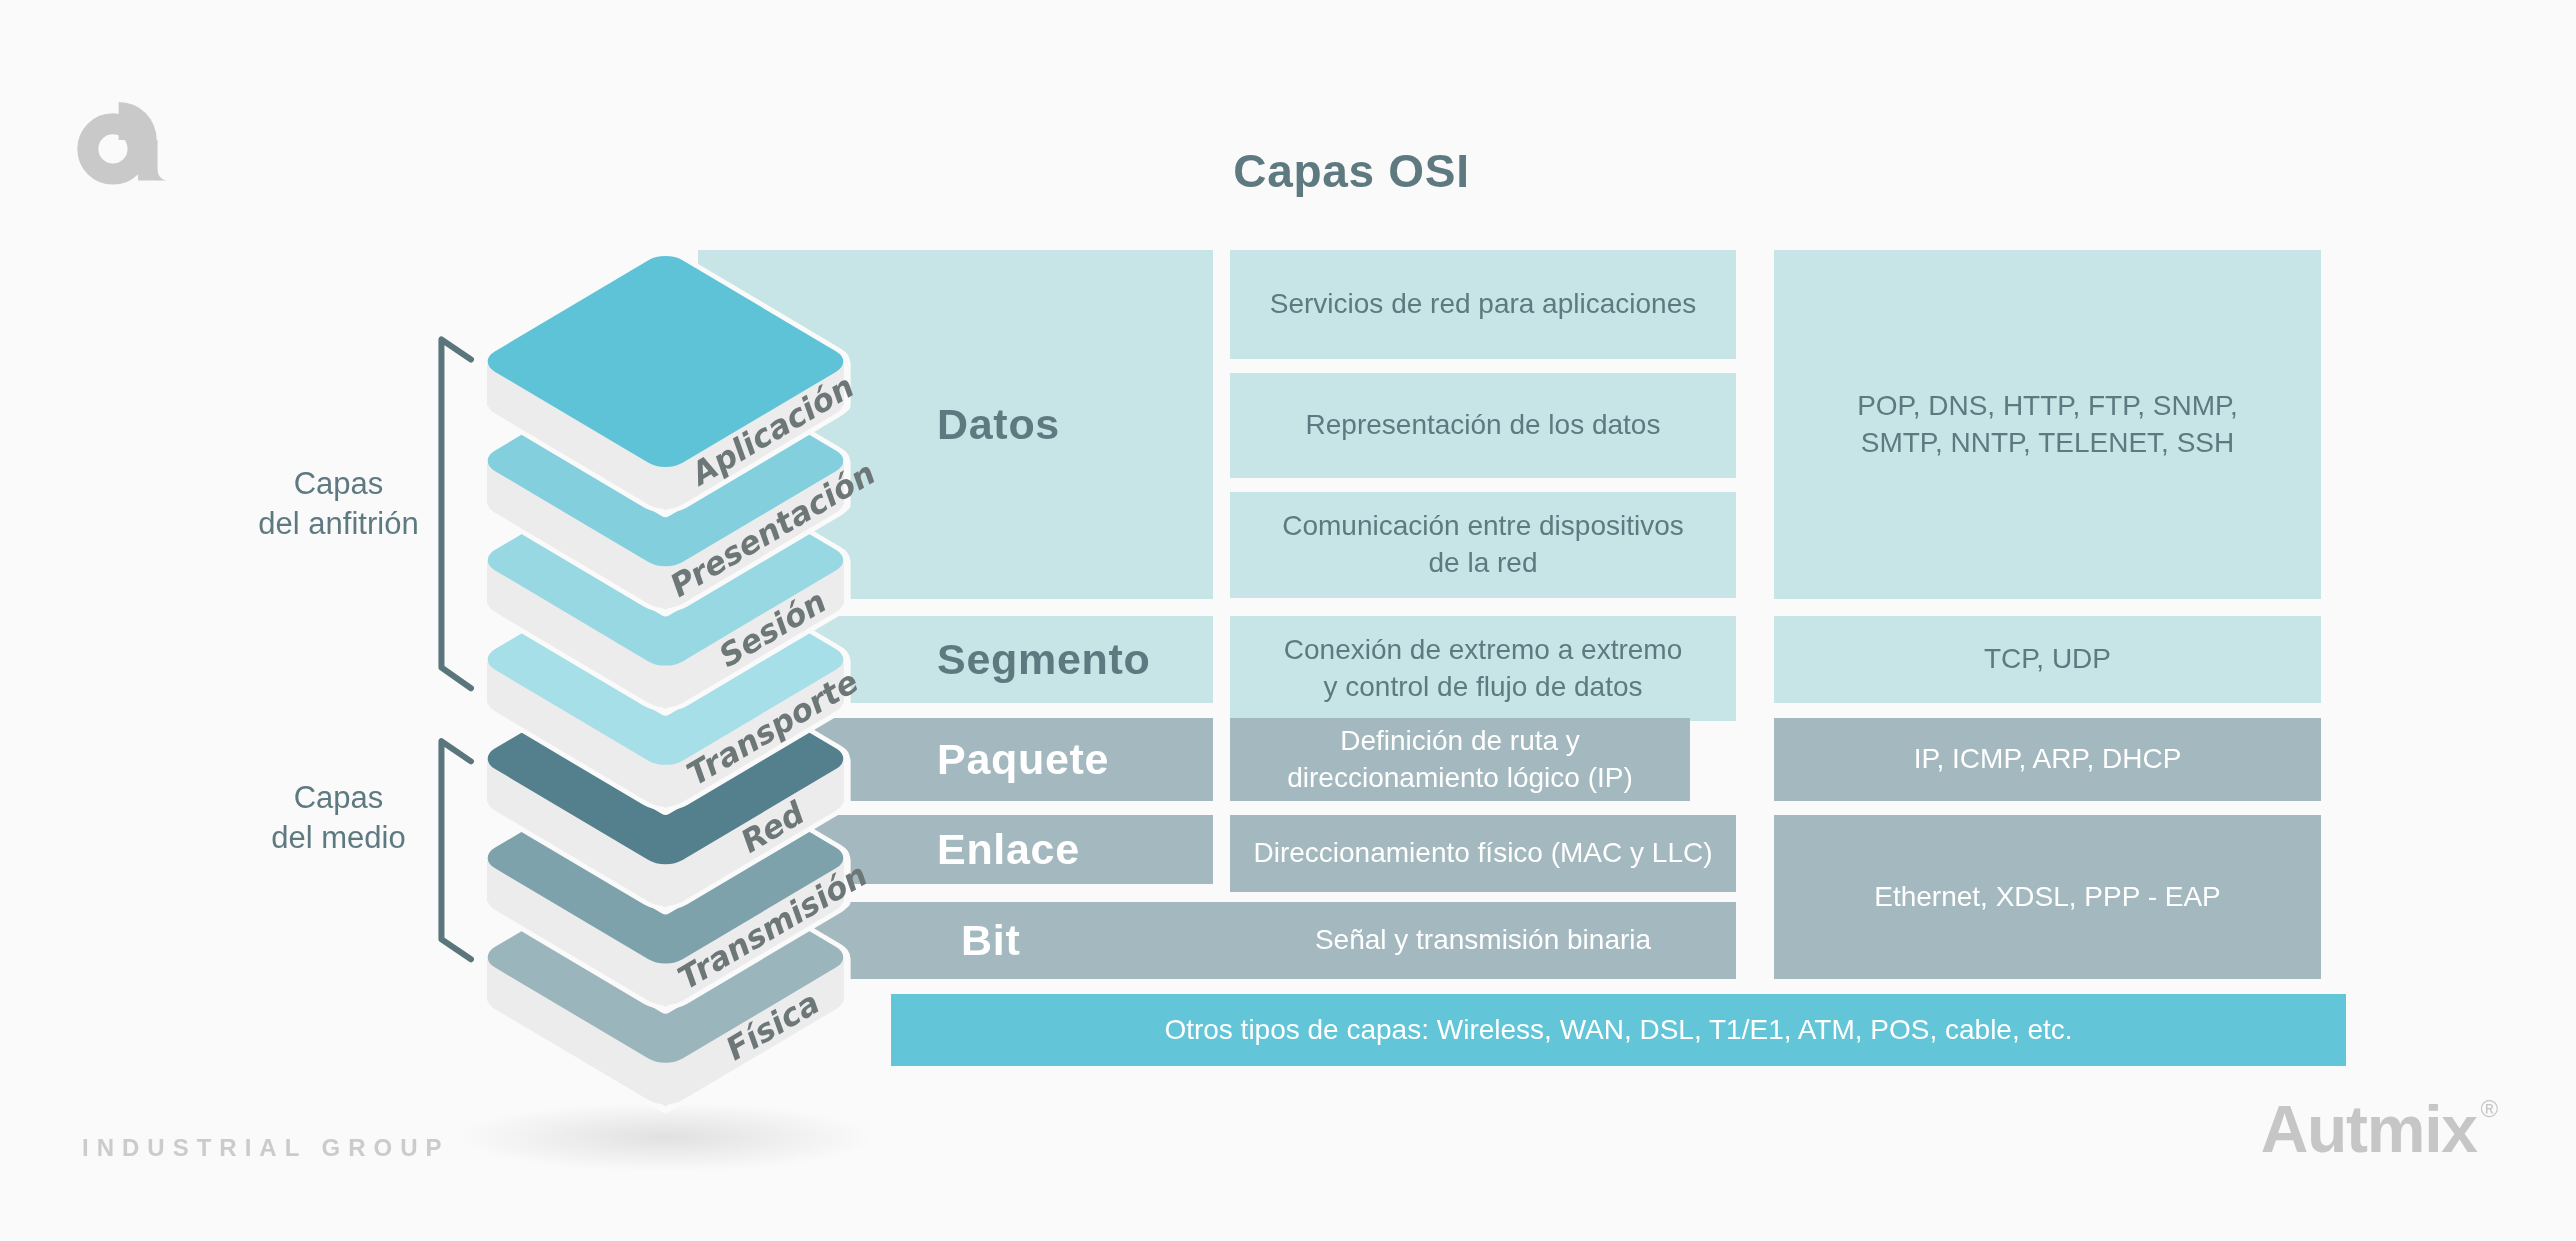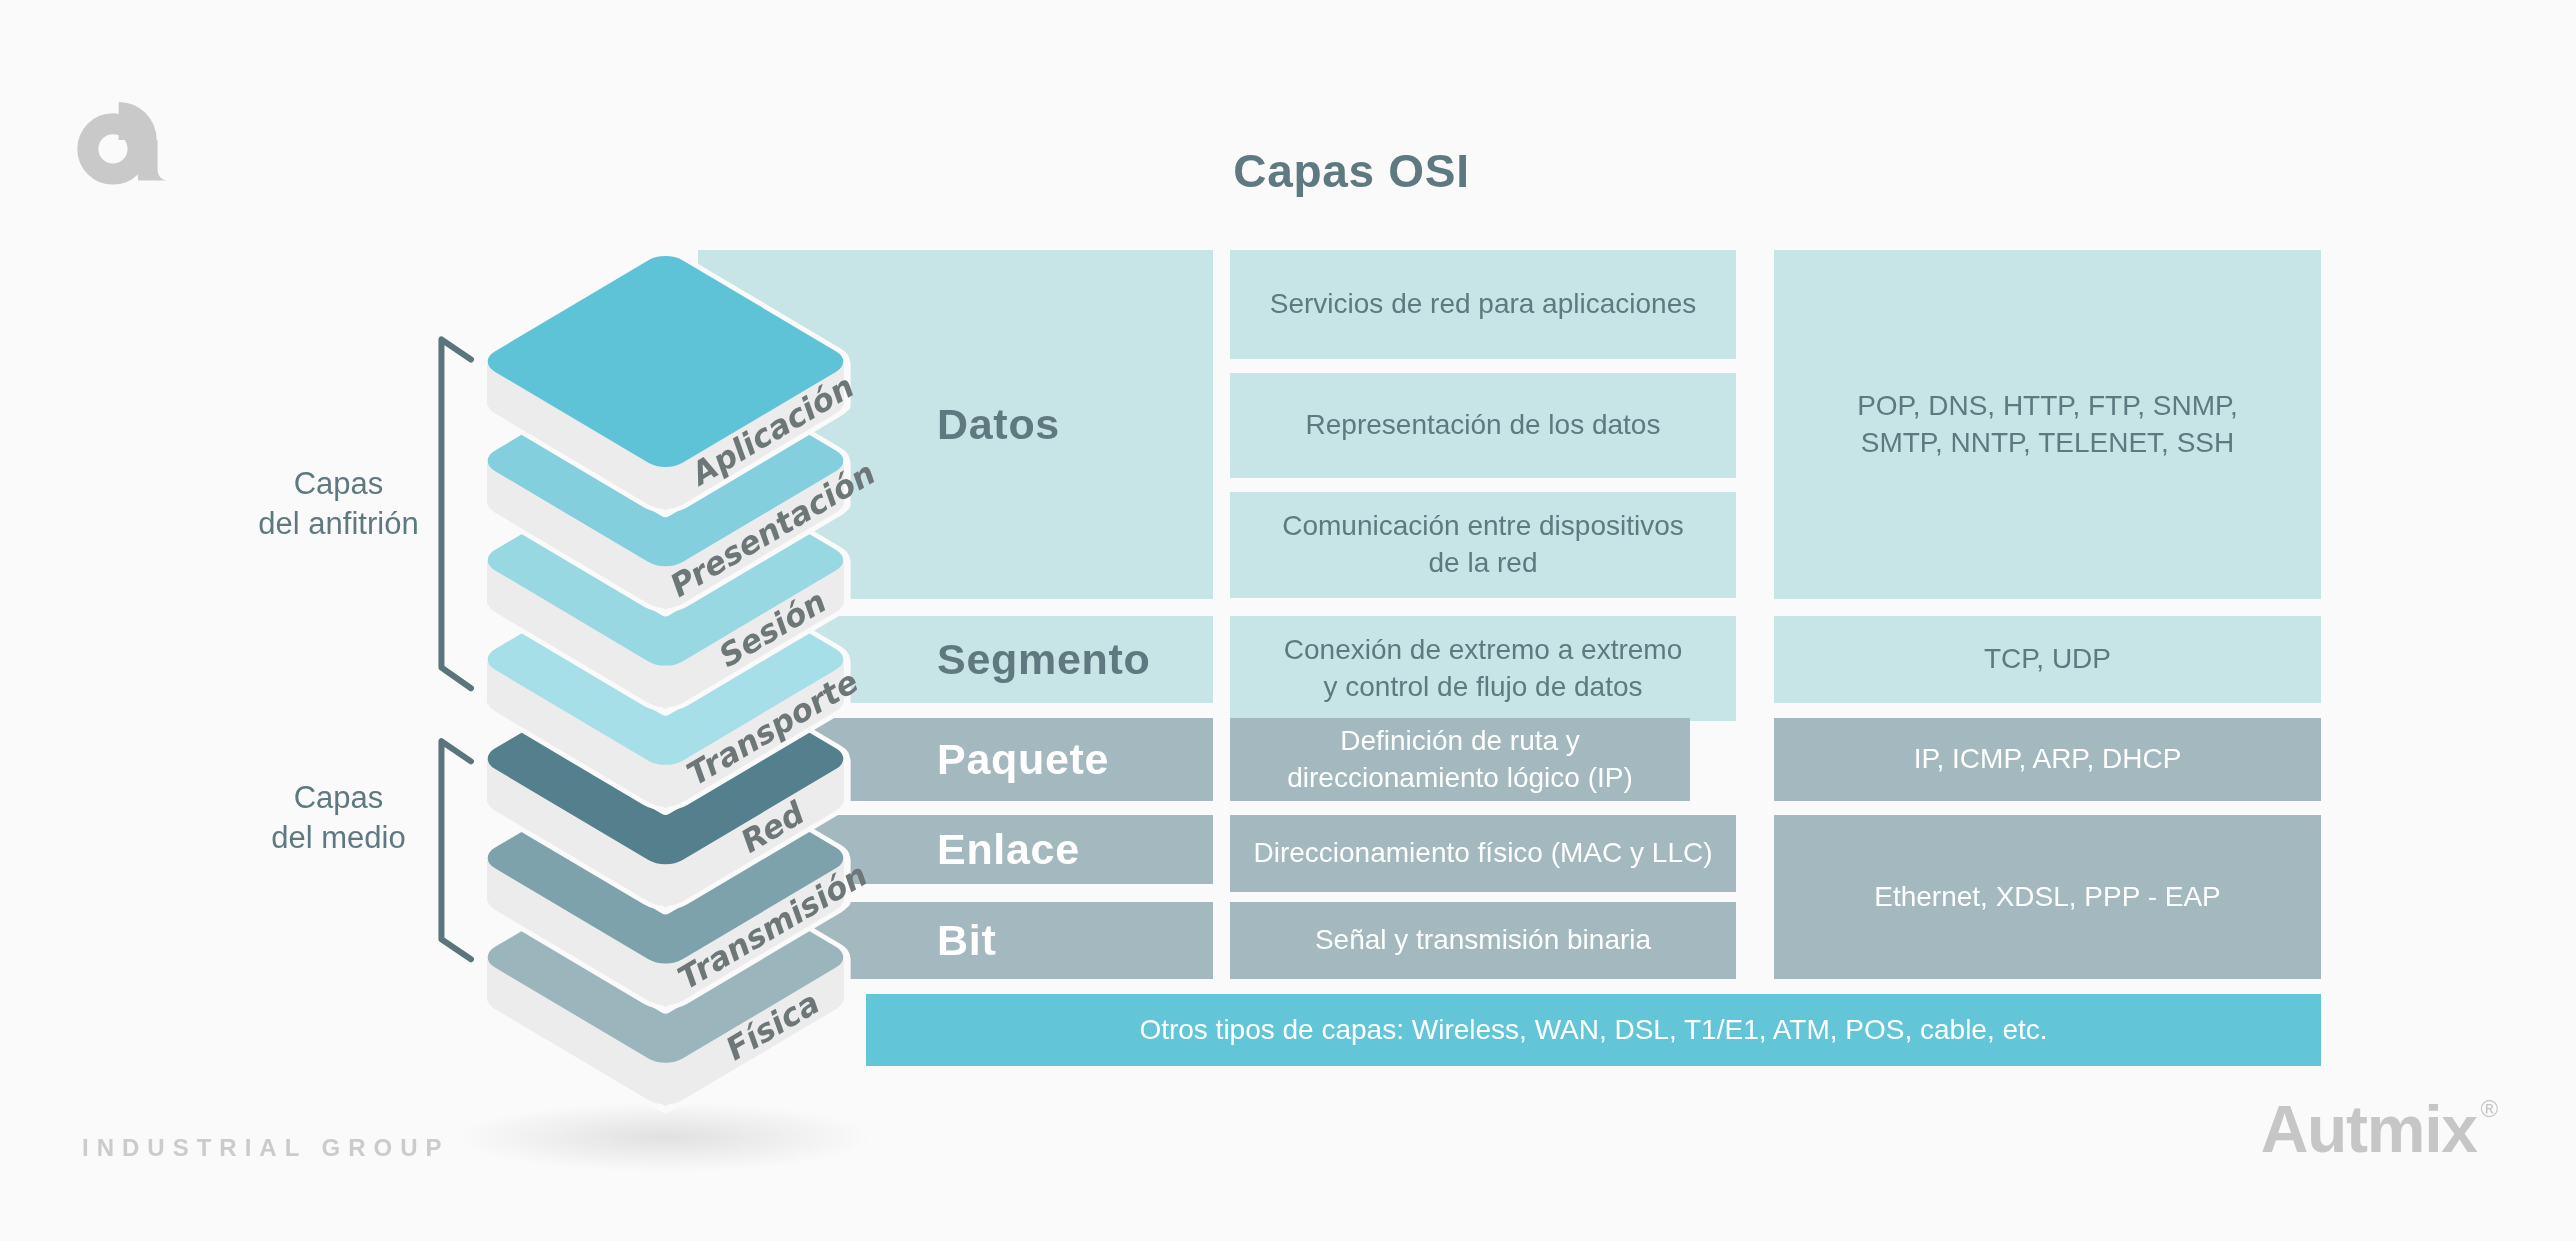--- a/index.html
+++ b/index.html
@@ -11,21 +11,21 @@
     font-family:"Liberation Sans","DejaVu Sans",sans-serif;
   }
   .abs{position:absolute;}
   .page-title{
     font-size:46px;font-weight:bold;color:var(--dark-text,#5E7A80);
     text-align:center;letter-spacing:0.7px;
   }
   .box{position:absolute;display:flex;align-items:center;justify-content:center;}
   .box.light{background:var(--light-box,#C7E4E7);}
   .box.dark{background:var(--dark-box,#A4B9BF);}
-  .box.bar{background:var(--bar,#63C5D8);}
+  .box.bar{background:var(--bar,#63C5D8);margin-left:25px;}
   .unit-label{
     justify-content:flex-start;padding-left:239px;box-sizing:border-box;
     font-size:43px;font-weight:bold;letter-spacing:0.7px;
   }
   .light .txt,.light.unit-label{color:var(--dark-text,#5E7A80);}
   .dark .txt,.dark.unit-label{color:var(--light-text,#FFFFFF);}
   .bar .txt{color:var(--light-text,#FFFFFF);}
   .desc{
     font-size:28px;line-height:1.32;text-align:center;white-space:pre-line;
   }
@@ -58,21 +58,21 @@
 
   <div class="abs group-label" style="left:154px;top:464px;">Capas
 del anfitrión</div>
   <div class="abs group-label" style="left:154px;top:778px;">Capas
 del medio</div>
 
   <div class="box light unit-label" style="left:698px;top:250px;width:515px;height:349px;">Datos</div>
   <div class="box light unit-label" style="left:698px;top:616px;width:515px;height:87px;">Segmento</div>
   <div class="box dark unit-label" style="left:698px;top:718px;width:515px;height:83px;">Paquete</div>
   <div class="box dark unit-label" style="left:698px;top:815px;width:515px;height:69px;">Enlace</div>
-  <div class="box dark unit-label" style="left:698px;top:902px;width:515px;height:77px;">Bit</div>
+  <div class="box dark unit-label" style="left:722px;top:902px;width:515px;height:77px;">Bit</div>
 
   <div class="box light" style="left:1230px;top:250px;width:506px;height:109px;">
     <div class="txt desc">Servicios de red para aplicaciones</div>
   </div>
   <div class="box light" style="left:1230px;top:373px;width:506px;height:105px;">
     <div class="txt desc">Representación de los datos</div>
   </div>
   <div class="box light" style="left:1230px;top:492px;width:506px;height:106px;">
     <div class="txt desc">Comunicación entre dispositivos
 de la red</div>

